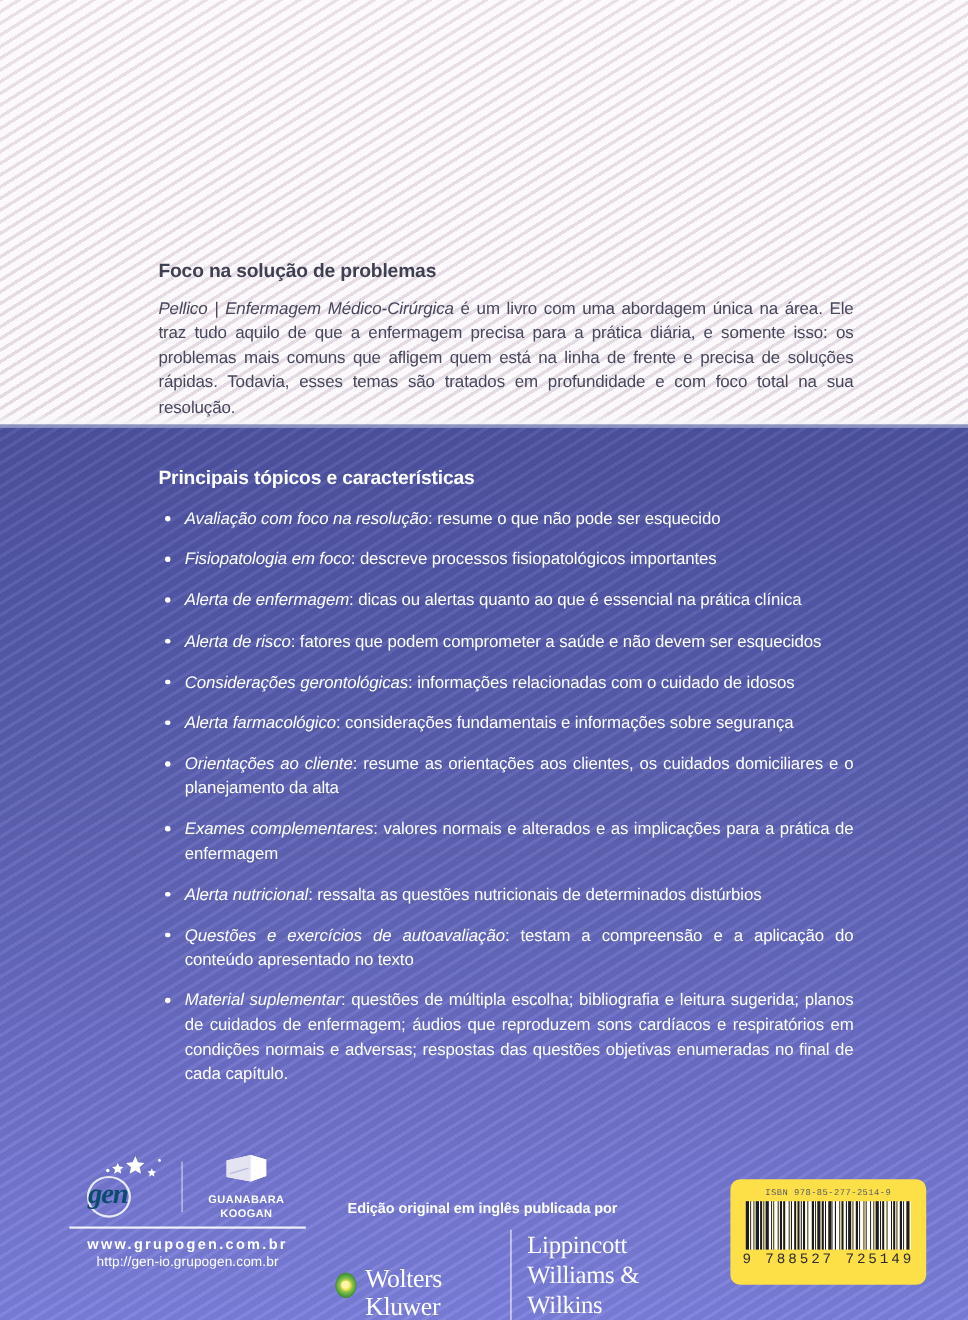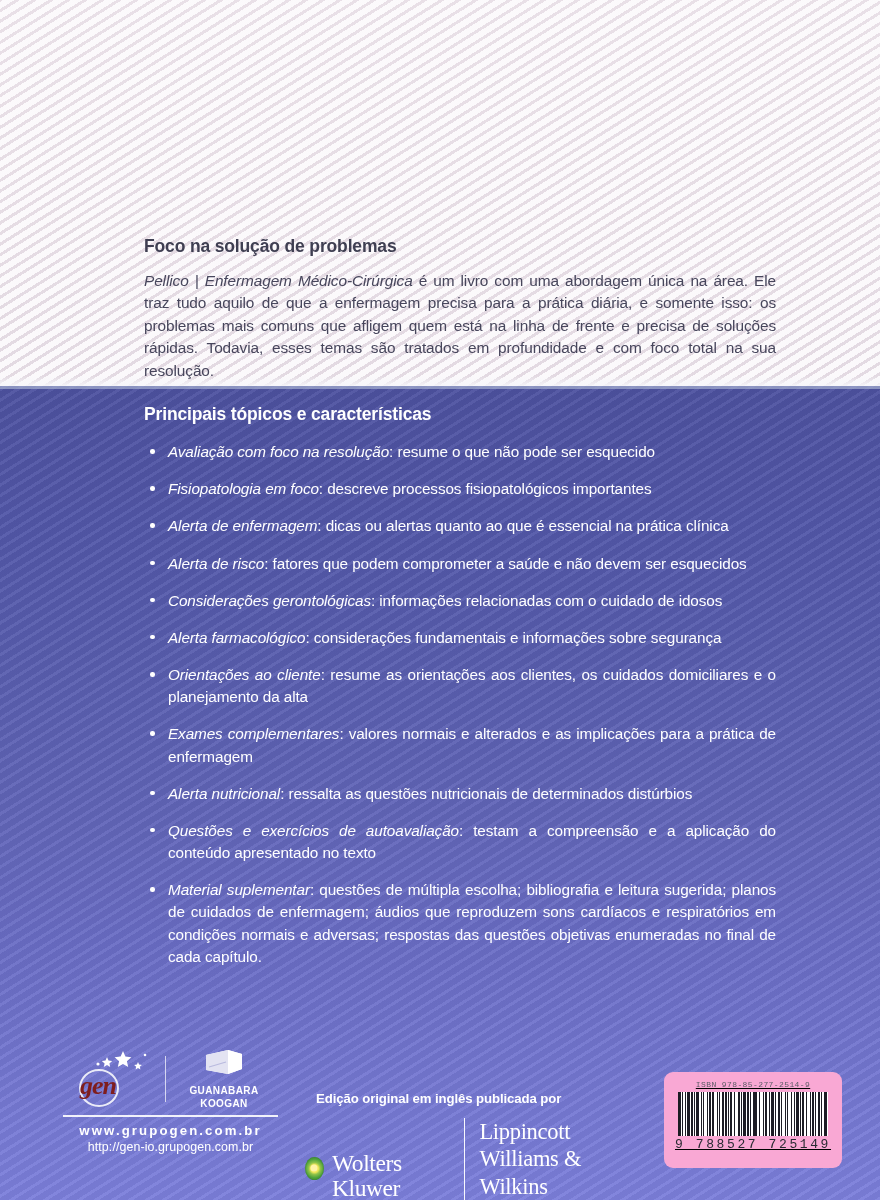--- a/index.html
+++ b/index.html
@@ -99,21 +99,21 @@
     line-height: 1.46;
     color: #47465c;
     text-align: justify;
     letter-spacing: -0.1px;
   }
   .intro-para .it { font-style: italic; }
 
   #topics-block {
     position: absolute;
     left: 144px;
-    top: 404px;
+    top: 424px;
     width: 632px;
   }
 
   .topics-title {
     font-size: 17.5px;
     font-weight: bold;
     color: #ffffff;
     letter-spacing: -0.15px;
     margin-bottom: 16px;
   }
@@ -160,21 +160,21 @@
     justify-content:center;
     gap: 16px;
     height: 62px;
   }
   .gen-logo { position:relative; width: 74px; height: 60px; }
   .gen-stars { position:absolute; left: 20px; top: 2px; width: 52px; height: 26px; }
   .gen-word {
     position:absolute; left: 5px; top: 22px;
     font-family: "Liberation Serif", serif;
     font-size: 26px; font-style: italic; font-weight: bold;
-    color: #7f1d1d; letter-spacing: -1px;
+    color: #0c4a6e; letter-spacing: -1px;
   }
   .gen-circle {
     position:absolute; left: 4px; top: 20px;
     width: 40px; height: 38px;
     border: 2px solid rgba(255,255,255,0.85);
     border-radius: 50%;
   }
   .logo-divider { width:1px; height:46px; background: rgba(255,255,255,0.7); }
   .gk-logo { width: 84px; text-align:center; }
   .gk-book { width: 44px; height: 28px; margin: 0 auto 5px; position:relative; }
@@ -236,23 +236,22 @@
     font-size: 22.5px; line-height: 1.22; letter-spacing: -0.3px;
   }
 
   
   #barcode-box {
     position:absolute;
     left: 664px;
     top: 36px;
     width: 178px;
     height: 96px;
-    background:#f9a8d4;
+    background:#fde047;
     border-radius: 9px;
-    text-decoration: underline;
   }
   .isbn-text {
     text-align:center;
     font-family: "Liberation Mono", monospace;
     font-size: 8px;
     color: #5b5b66;
     letter-spacing: 0.4px;
     padding-top: 8px;
   }
   .bars {

